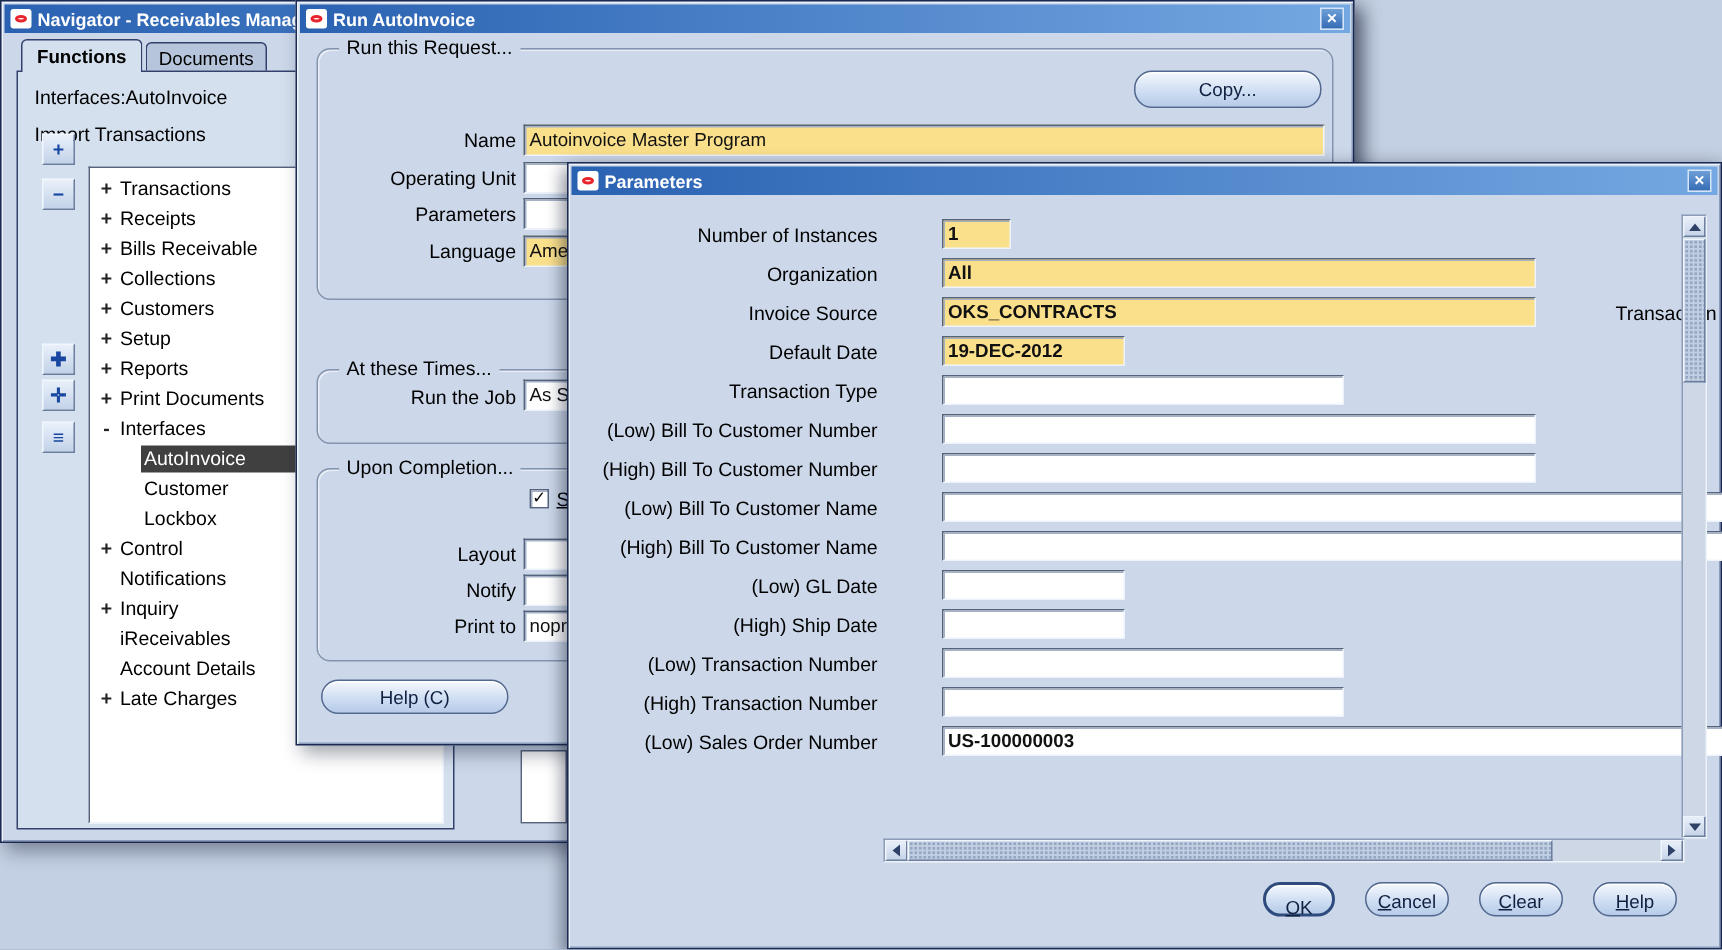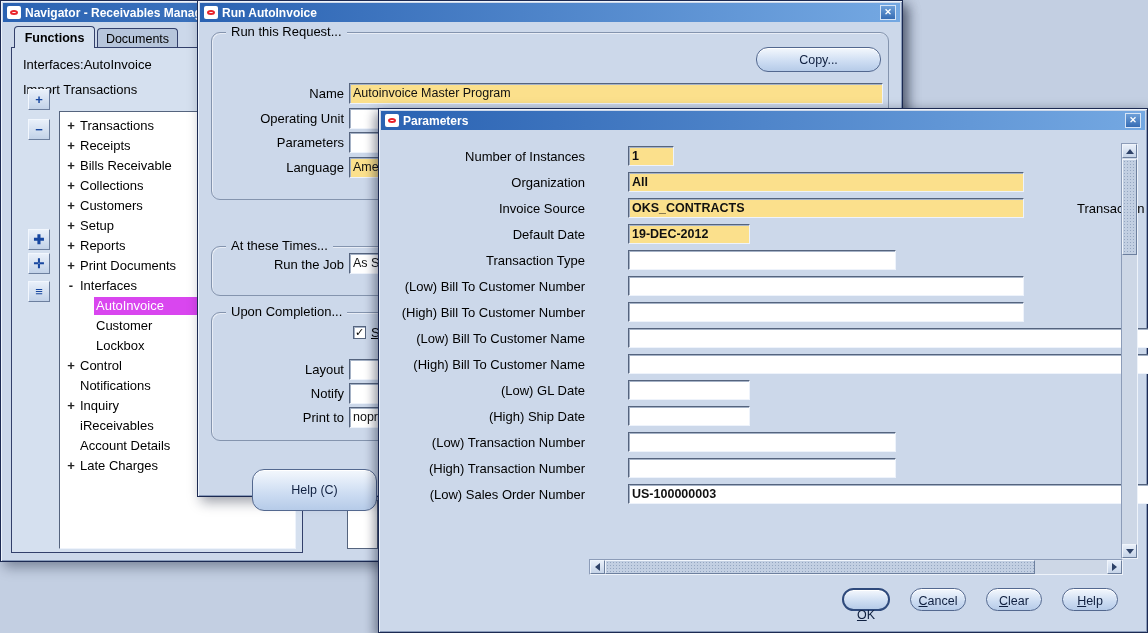--- a/index.html
+++ b/index.html
@@ -61,21 +61,21 @@
     position:absolute; left:27px; width:22px; height:21px; z-index:4;
     background:linear-gradient(#e9f0fa,#c2d2e8); border:1px solid; border-color:#f2f7fe #6c7f9e #6c7f9e #f2f7fe;
     color:#1747a0; font-weight:bold; font-size:13px; line-height:18px; text-align:center; cursor:default;
   }
   .tree-box { position:absolute; left:58px; top:110px; width:237px; height:438px; z-index:4;
     background:#fff; border:1px solid; border-color:#55647e #eef3fb #eef3fb #55647e; padding-top:4px; overflow:hidden; }
   .tree-item { position:relative; height:20px; font-size:13px; cursor:default; }
   .twisty { position:absolute; left:6px; width:10px; text-align:center; font-weight:bold; color:#222; top:2px; }
   .tree-label { position:absolute; left:20px; top:2px; white-space:nowrap; }
   .tree-item.indent1 .tree-label { left:36px; }
-  .tree-item.selected .tree-label { left:34px; background:#d946ef; color:#fff; padding:1px 4px 2px 2px; min-width:168px; top:1px; }
+  .tree-item.selected .tree-label { left:34px; background:#404040; color:#fff; padding:1px 4px 2px 2px; min-width:168px; top:1px; }
   .doc-fragment { position:absolute; left:346px; top:499px; width:31px; height:49px; z-index:4;
     background:#fff; border:1px solid #55647e; }
   
   .run-window { left:197px; top:0; width:706px; height:497px; z-index:2; }
   .gframe { position:absolute; border:1px solid #8494ae; border-radius:9px;
     box-shadow: inset 1px 1px 0 rgba(255,255,255,.55); }
   .gtitle { position:absolute; top:-9px; left:14px; background:#ccd8ea; padding:0 5px; font-size:13px; white-space:nowrap; }
   .checkbox { position:absolute; width:13px; height:13px; background:#fff;
     border:1px solid #55647e; box-shadow:inset 1px 1px 0 #a5b2c6;
     font-size:11px; line-height:11px; text-align:center; color:#000; cursor:default; }
@@ -84,21 +84,21 @@
     box-shadow: inset 1px 1px 0 #eef4fc, inset -1px -1px 0 #8a9cbc,
                 -4px 4px 10px rgba(10,18,40,.30), 4px 6px 14px rgba(10,18,40,.45); }
   .param-rows { position:absolute; left:2px; top:34px; width:740px; }
   .param-row { height:26px; display:flex; align-items:center;gap:39px; }
   .plabel { width:204px; text-align:right; font-size:13px; color:#000; white-space:nowrap; flex:0 0 auto; }
   .pfield { position:static; margin-left:4px; height:20px; flex:0 0 auto; }
   .w-xs { width:46px; } .w-sm { width:122px; } .w-md { width:268px; } .w-lg { width:396px; } .w-xl { width:530px; }
   .pside { margin-left:14px; font-size:13px; white-space:nowrap; }
   .dlg-buttons { position:absolute; top:479px; right:29px; display:flex; gap:20px; }
   .dlg-btn { position:static; width:56px; height:23px; display:block; padding-top:3px; }
-  .dlg-btn.default { width:48px; border:2px solid #2f4a7c; padding-top:18px; }
+  .dlg-btn.default { width:48px; border:2px solid #2f4a7c; padding-top:8px; }
   .dlg-btn::first-letter { text-decoration:underline; }
   
   .scrollbar { position:absolute; background:#cdd7e6; border:1px solid; border-color:#8c9cb8 #eef3fa #eef3fa #8c9cb8; }
   .v-scroll { left:742px; top:34px; width:17px; height:416px; }
   .h-scroll { left:210px; top:450px; width:534px; height:16px; }
   .sb-btn { position:absolute; width:15px; height:14px;
     background:linear-gradient(#e8eff9,#c6d4e8); border:1px solid; border-color:#f0f5fc #6c7f9e #6c7f9e #f0f5fc;
     display:flex; align-items:center; justify-content:center; cursor:default; }
   .v-scroll .sb-btn { left:0; width:15px; }
   .sb-up { top:0; } .sb-down { bottom:0; }
@@ -263,21 +263,21 @@
 
     <div class="flabel rlabel" style="top:361px;">Layout</div>
     <div class="field" style="left:151px; top:358px; width:250px;"></div>
 
     <div class="flabel rlabel" style="top:385px;">Notify</div>
     <div class="field" style="left:151px; top:382px; width:250px;"></div>
 
     <div class="flabel rlabel" style="top:409px;">Print to</div>
     <div class="field" style="left:151px; top:406px; width:250px;">nopr</div>
 
-    <button class="obtn" style="left:16px; top:468px; width:125px; height:42px;margin-left:38px;">Help (C)</button>
+    <button class="obtn" style="left:16px; top:452px; width:125px; height:23px;">Help (C)</button>
   </section>
 
   <section class="window params-window">
     <header class="titlebar">
       <span class="win-icon">
           <span class="ring"></span>
         </span>
       <span class="title-text">Parameters</span>
       <span class="close-btn">✕</span>
     </header>

